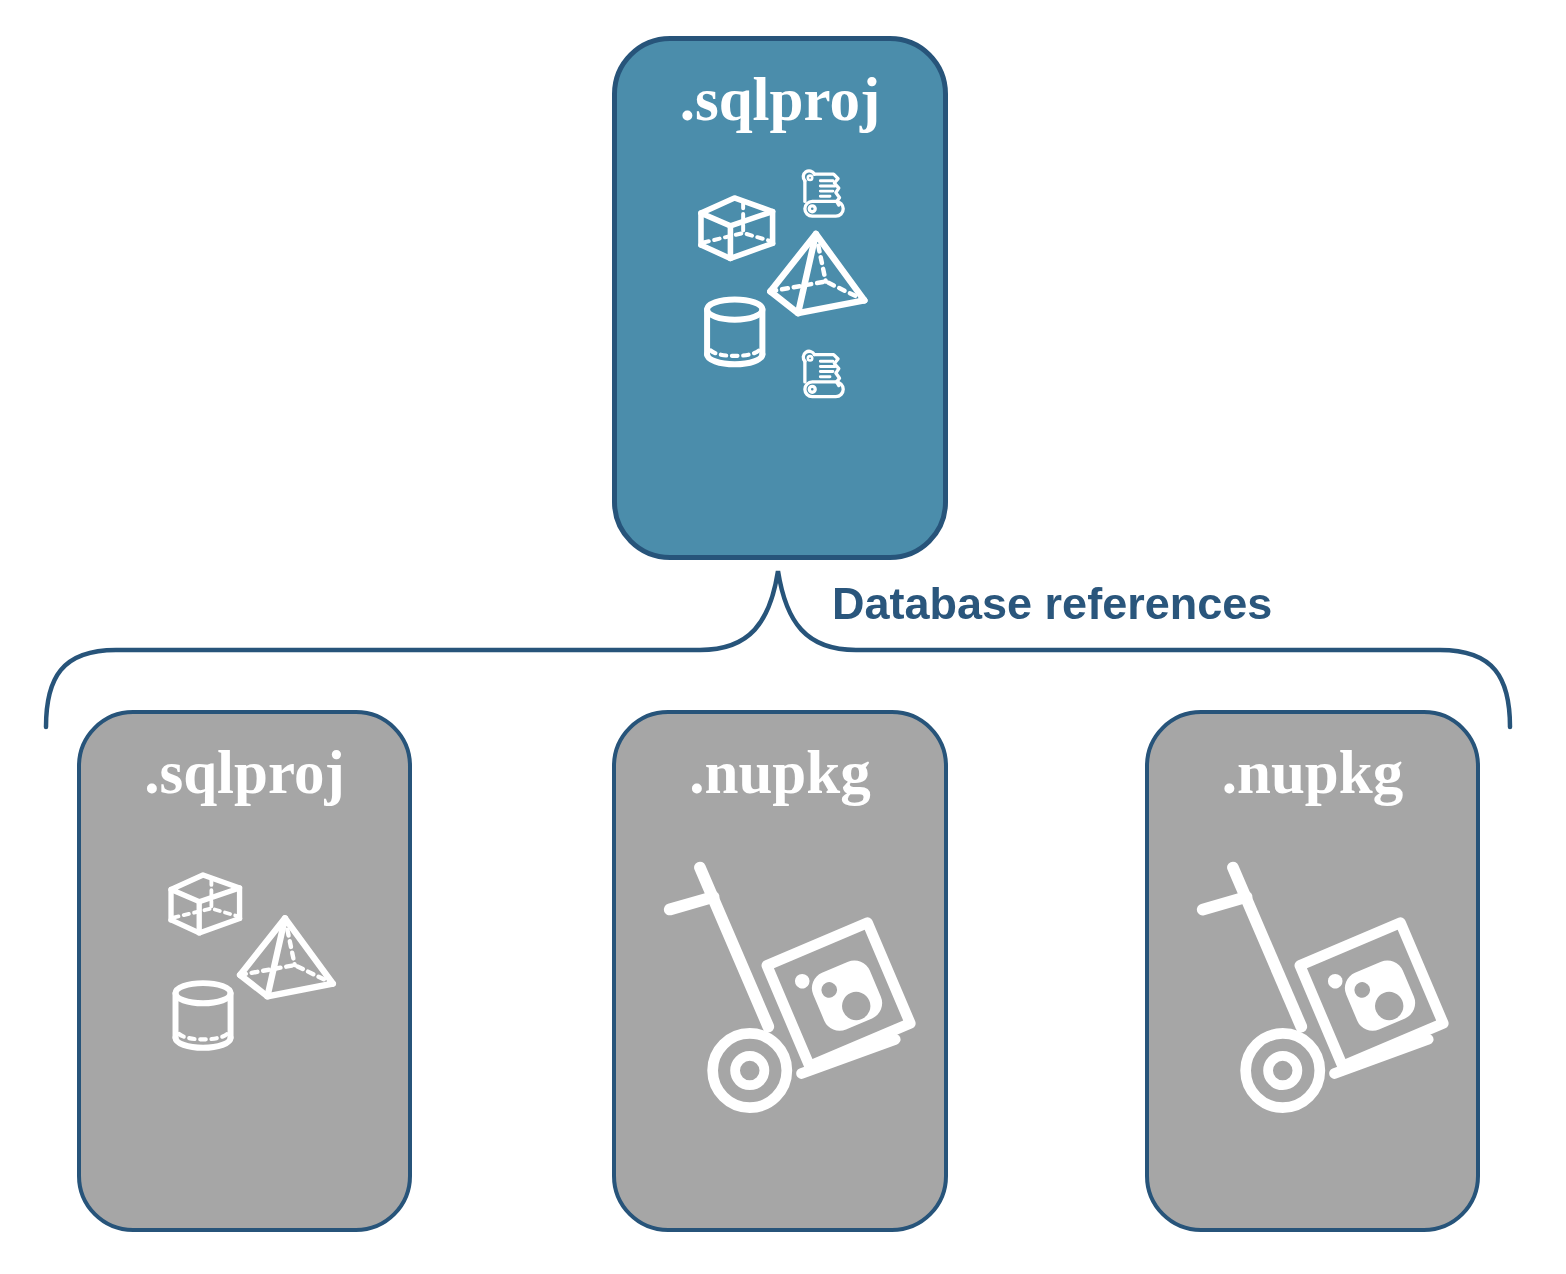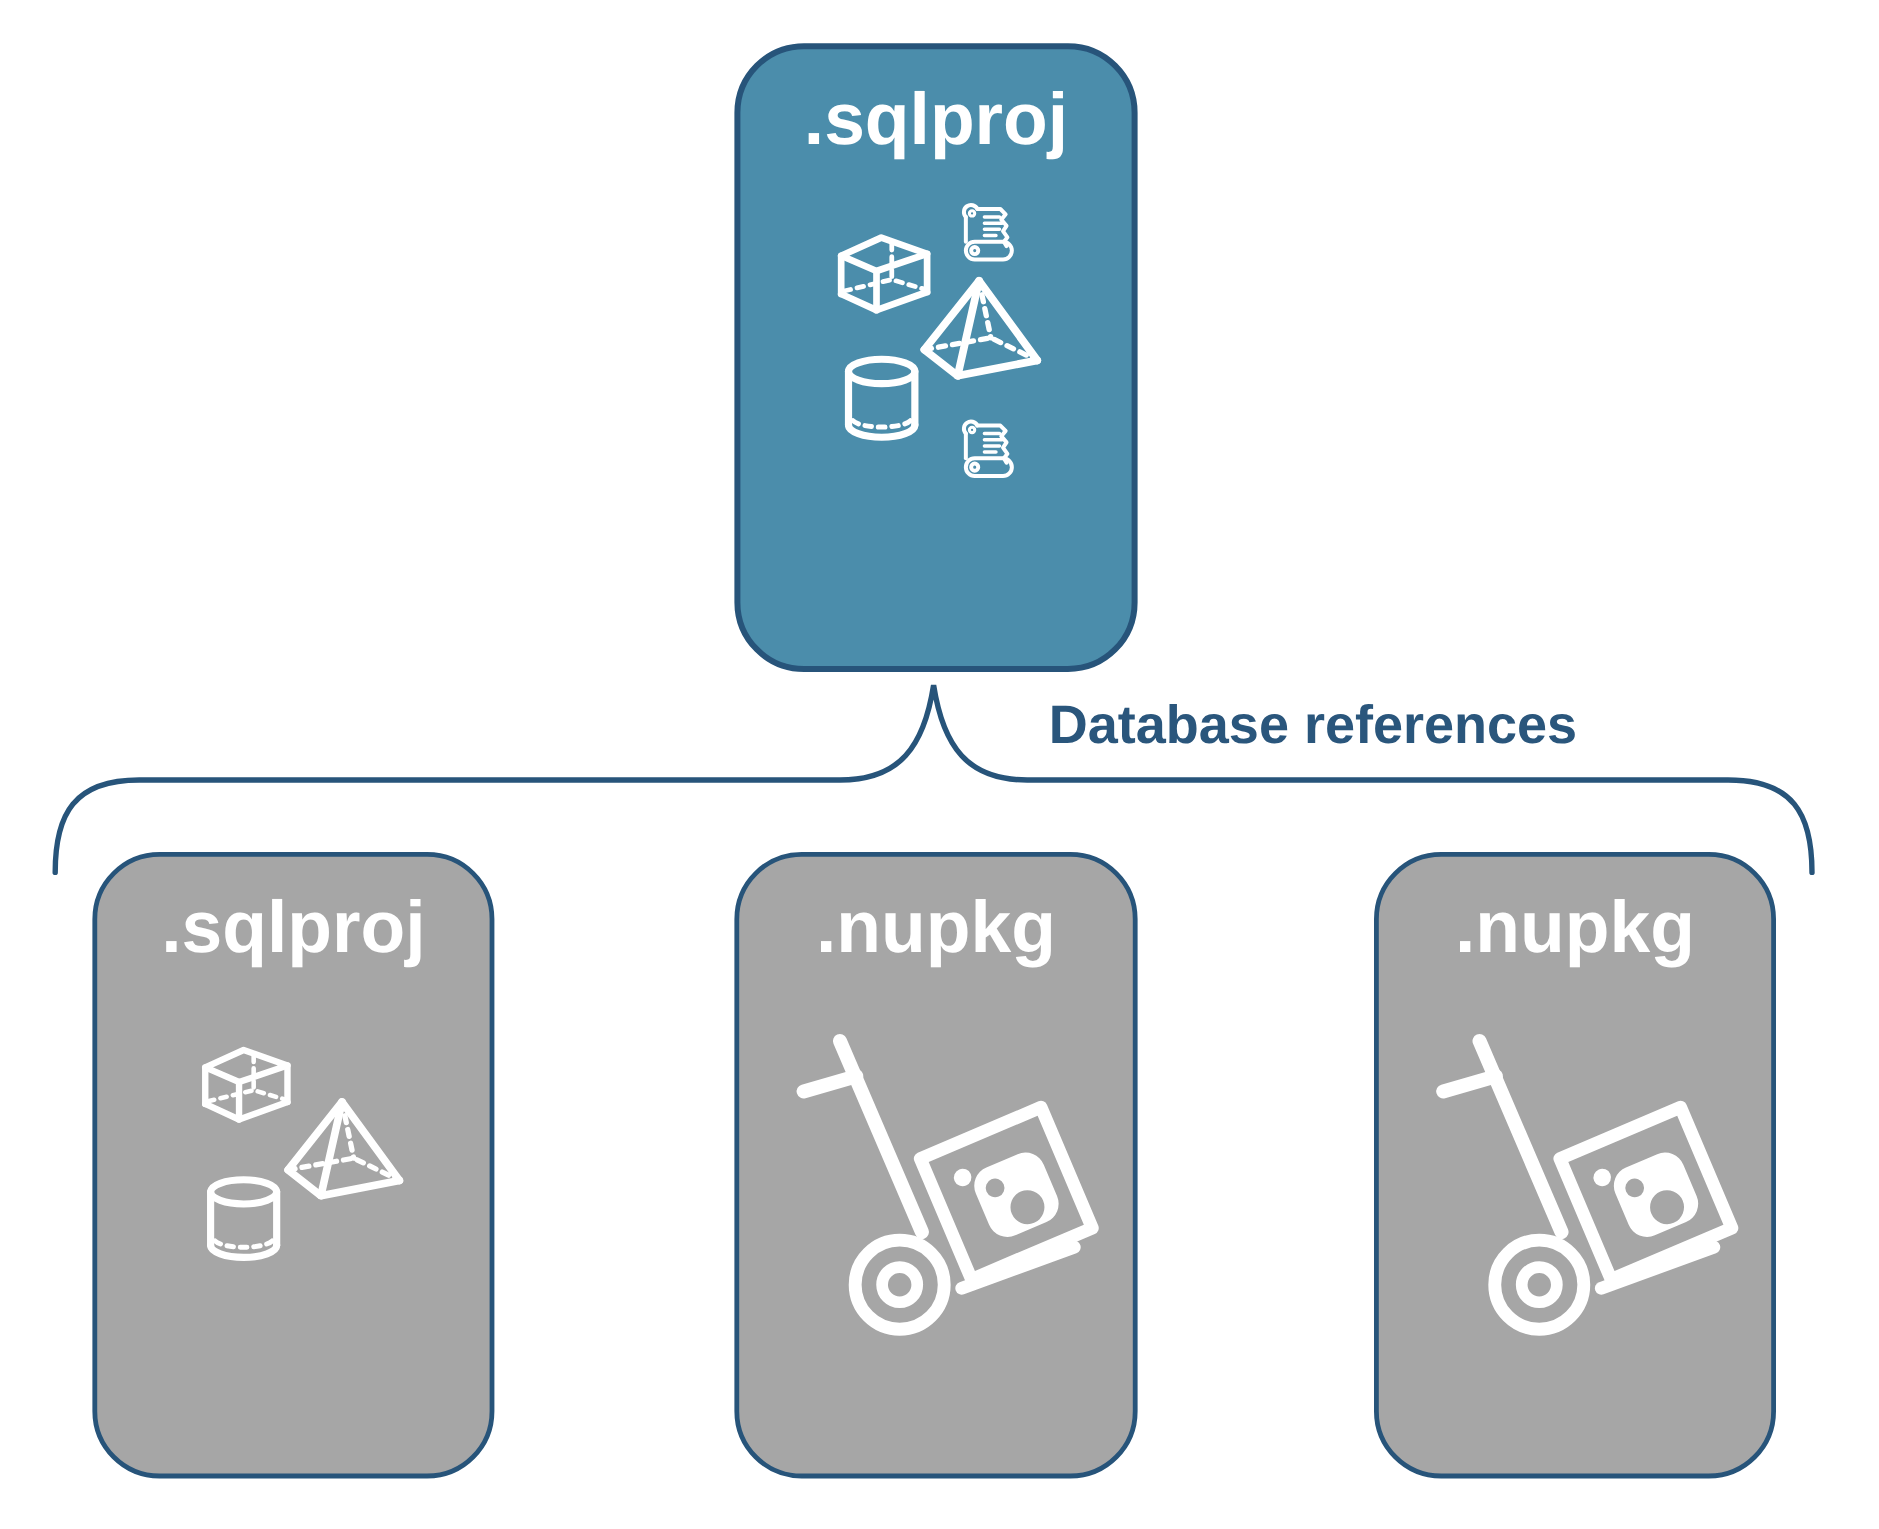--- a/index.html
+++ b/index.html
@@ -9,20 +9,21 @@
     background:#ffffff;
     font-family:"Liberation Sans", sans-serif;
     overflow:hidden;
   }
   .overlay{position:absolute;inset:0;width:1566px;height:1274px;}
   .box{
     position:absolute;
     box-sizing:border-box;
     border:4px solid #27547A;
     border-radius:56px;
+    font-family:Liberation Serif, serif;
   }
   .box-root{
     left:612px;top:36px;width:336px;height:524px;
     background:#4B8DAB;
     border-width:5px;border-radius:58px;
   }
   .box-child{background:#A6A6A6;}
   .box-c1{left:77px; top:710px;width:335px;height:522px;}
   .box-c2{left:612px;top:710px;width:336px;height:522px;}
   .box-c3{left:1145px;top:710px;width:335px;height:522px;}
@@ -31,21 +32,21 @@
     text-align:center;
     color:#ffffff;
     font-size:61px;
     font-weight:700;
     letter-spacing:0px;
     line-height:1;
   }
   .box-icons{position:absolute;inset:0;width:100%;height:100%;}
   .connector-label{
     position:absolute;
-    left:874px;top:581px;
+    left:832px;top:581px;
     color:#2A567C;
     font-size:45px;
     font-weight:700;
     line-height:1;
     white-space:nowrap;
   }
 </style>
 </head>
 <body>
 

